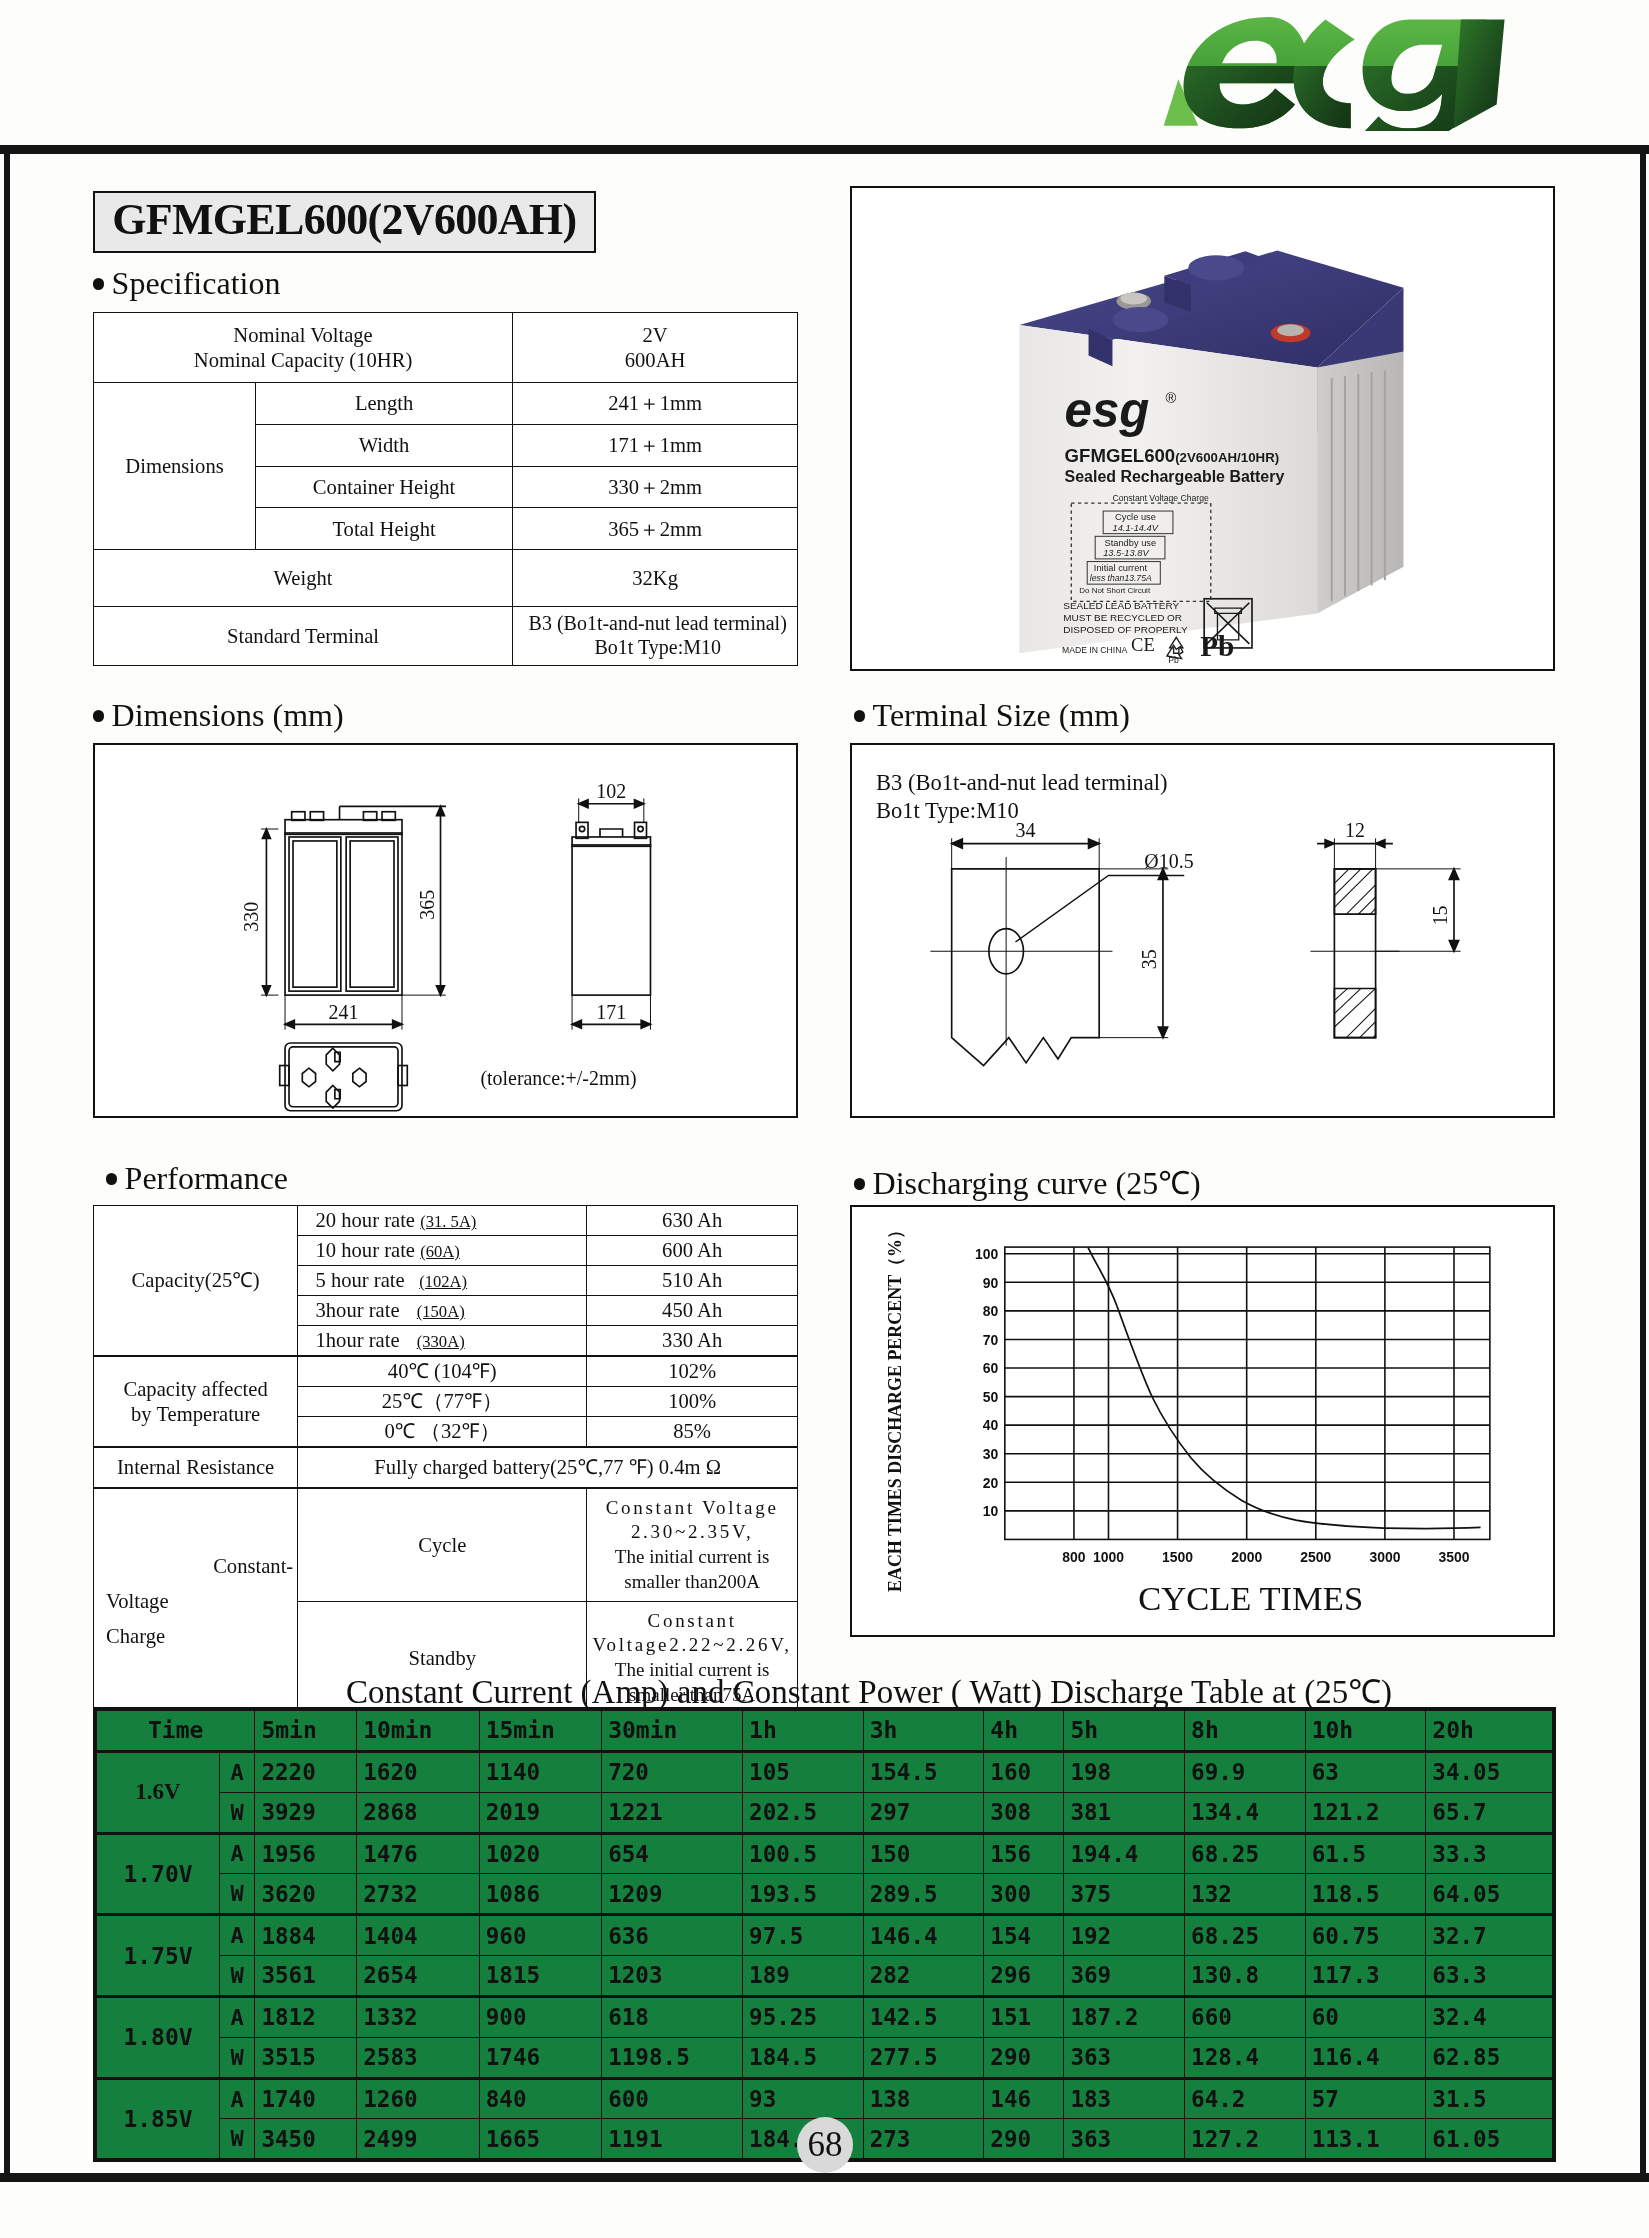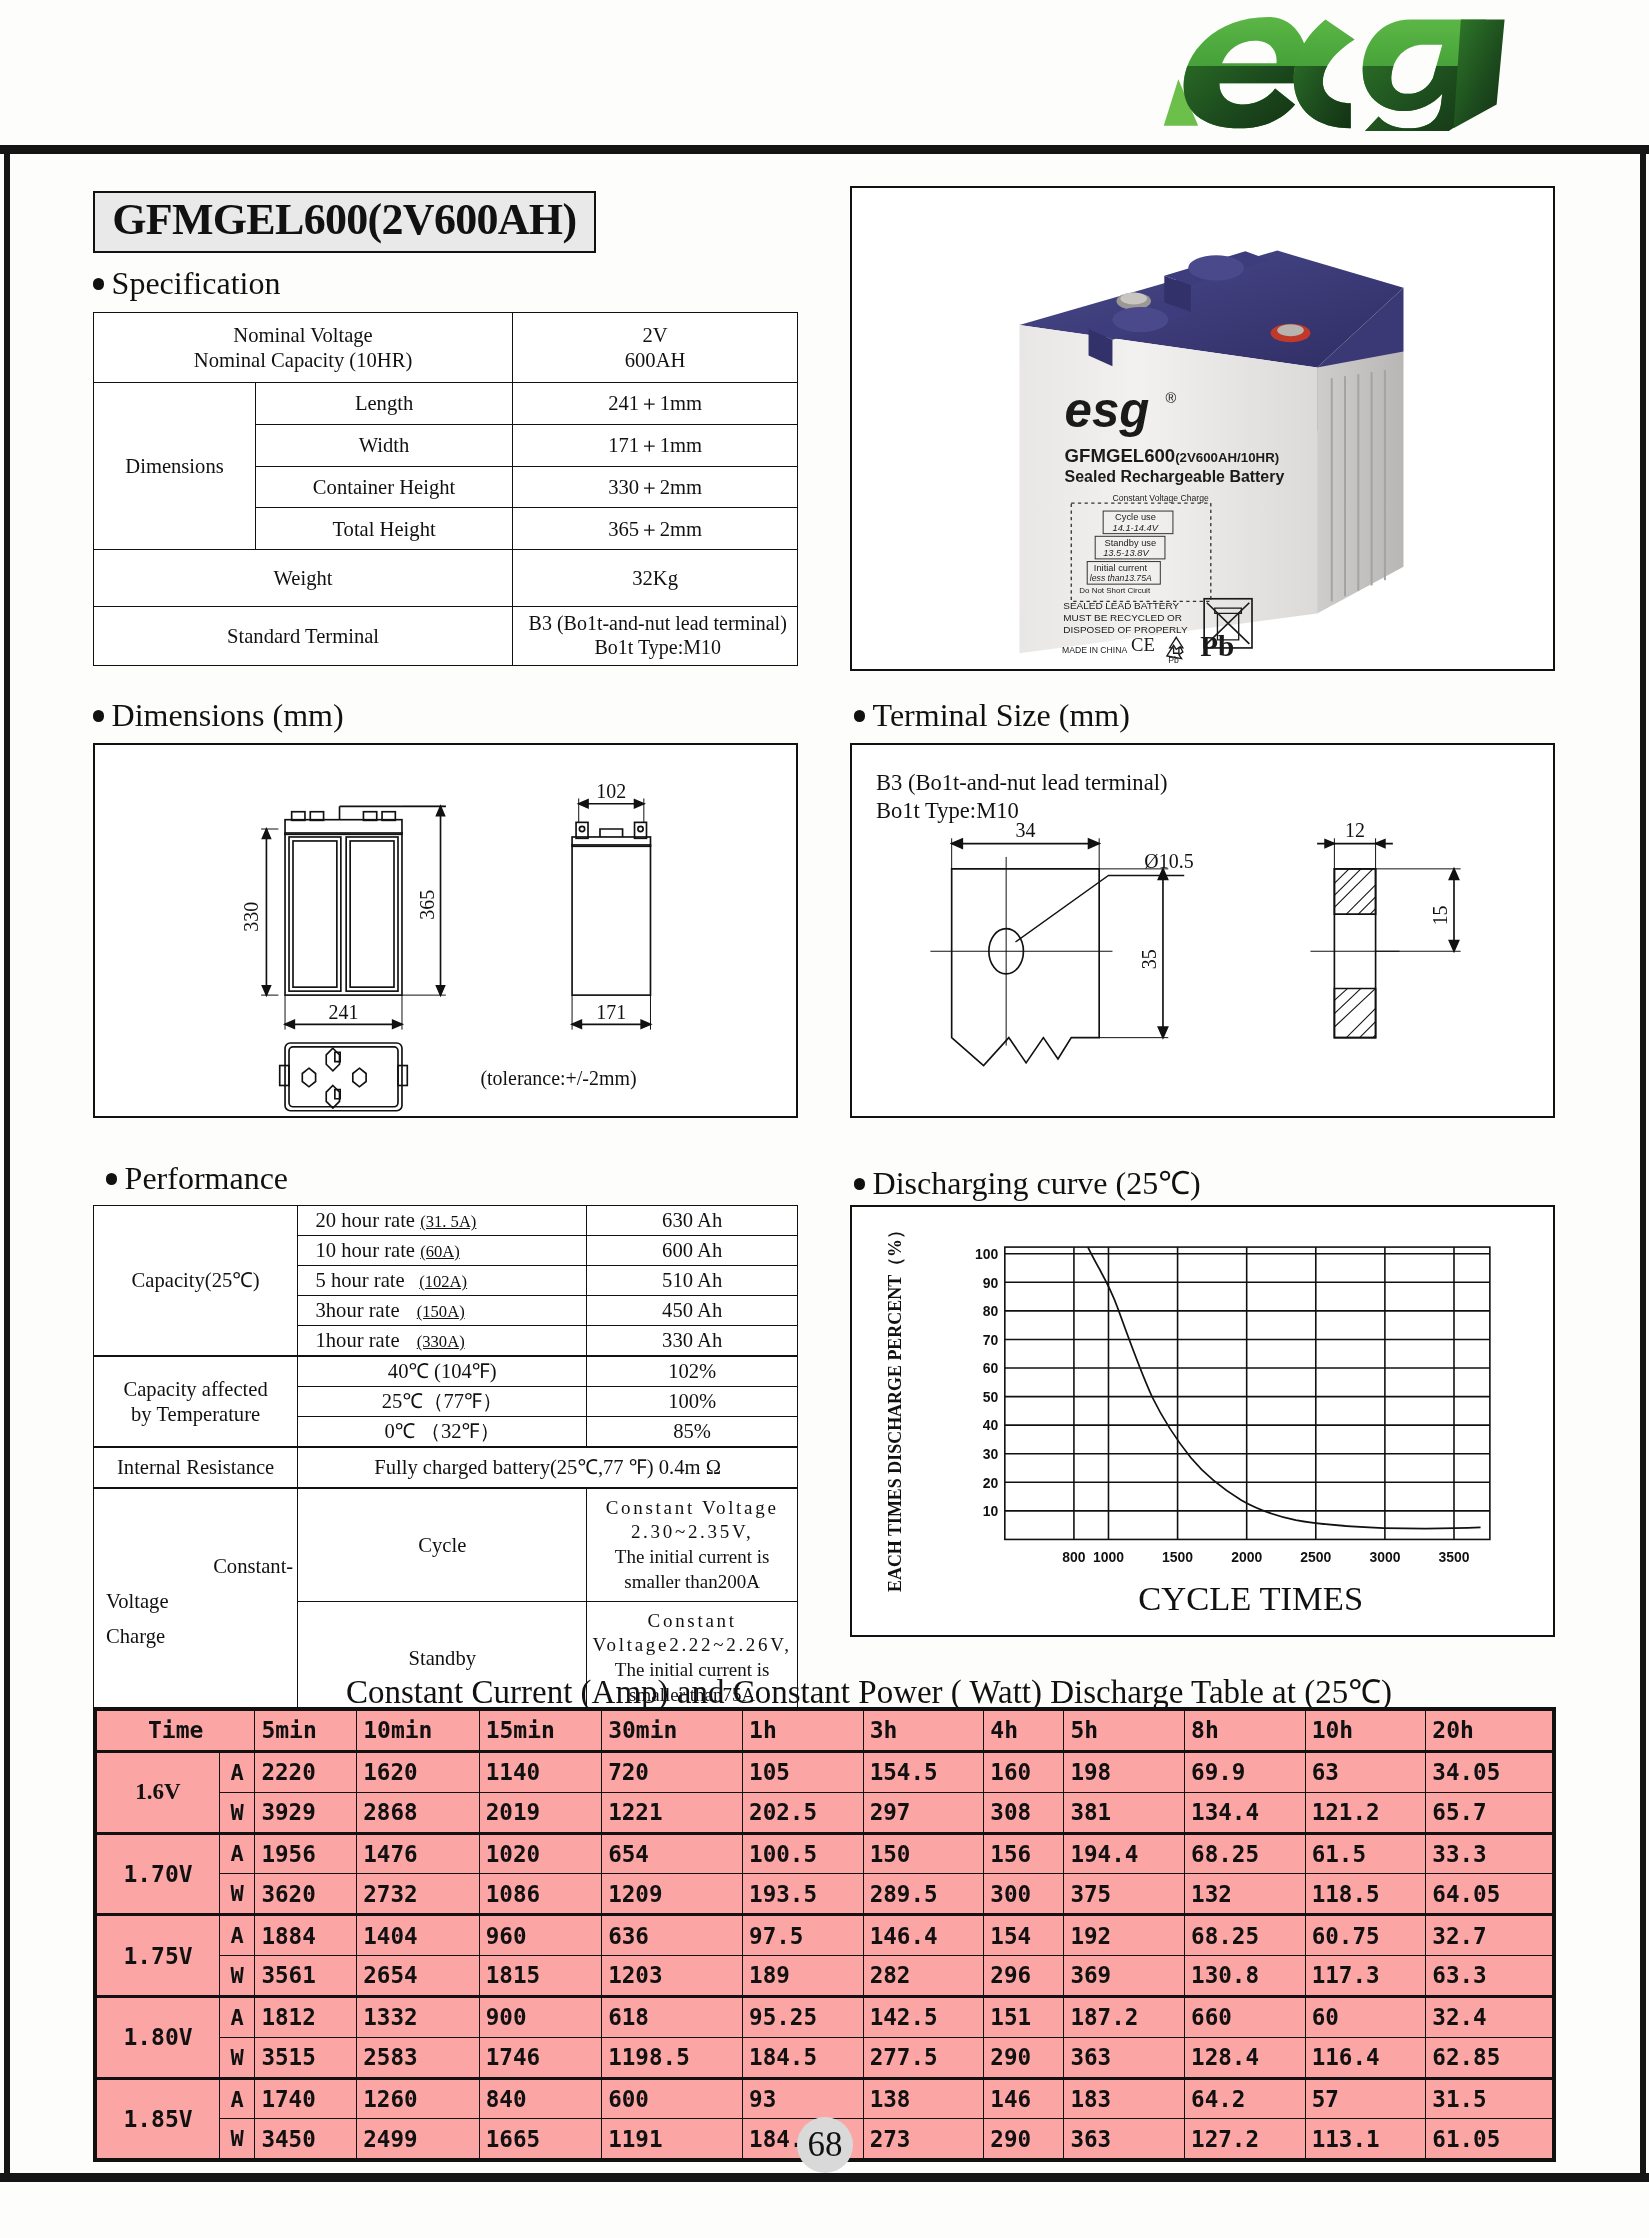--- a/index.html
+++ b/index.html
@@ -61,21 +61,21 @@
   .perf .small{font-size:16.6px;text-decoration:underline;}
   .perf .cv{font-size:19px;line-height:1.3;padding:6.6px 5.3px;}
   .perf .cvsp{letter-spacing:2.7px;}
 
   
   .dis-title{
     position:absolute;left:0;top:1668px;width:1392px;text-align:right;
     font-size:33px;white-space:nowrap;
   }
   .dis-wrap{position:absolute;left:93px;top:1707px;width:1463px;height:455px;
-            border:3.3px solid #111;box-sizing:border-box;background:#fca5a5;}
+            border:3.3px solid #111;box-sizing:border-box;background:#15803d;}
   table.dis{border-collapse:collapse;width:100%;height:100%;
             font-family:"DejaVu Sans Mono", monospace;}
   table.dis td{border:1.3px solid #111;text-align:left;padding:1.3px 6px;
                font-size:22.6px;font-weight:bold;white-space:nowrap;}
   table.dis td.hd{font-size:23px;}
   table.dis td.vlab{text-align:center;font-size:23px;}
   table.dis td.aw{text-align:center;width:29px;padding:0 2.7px;font-size:22px;}
   table.dis tr.sep td{border-top-width:3.3px;}
   table.dis td.num20{text-align:left;padding-right:10px;}
 

